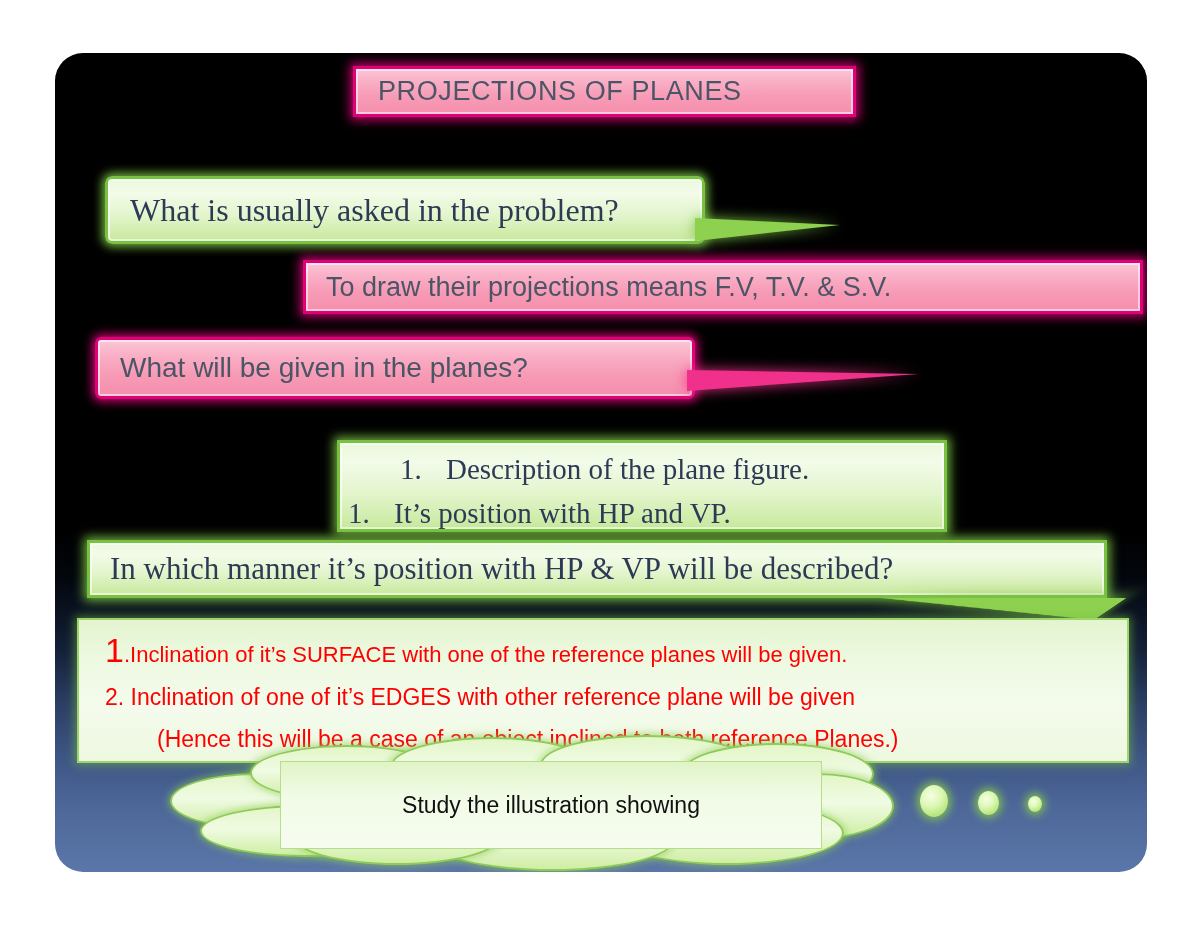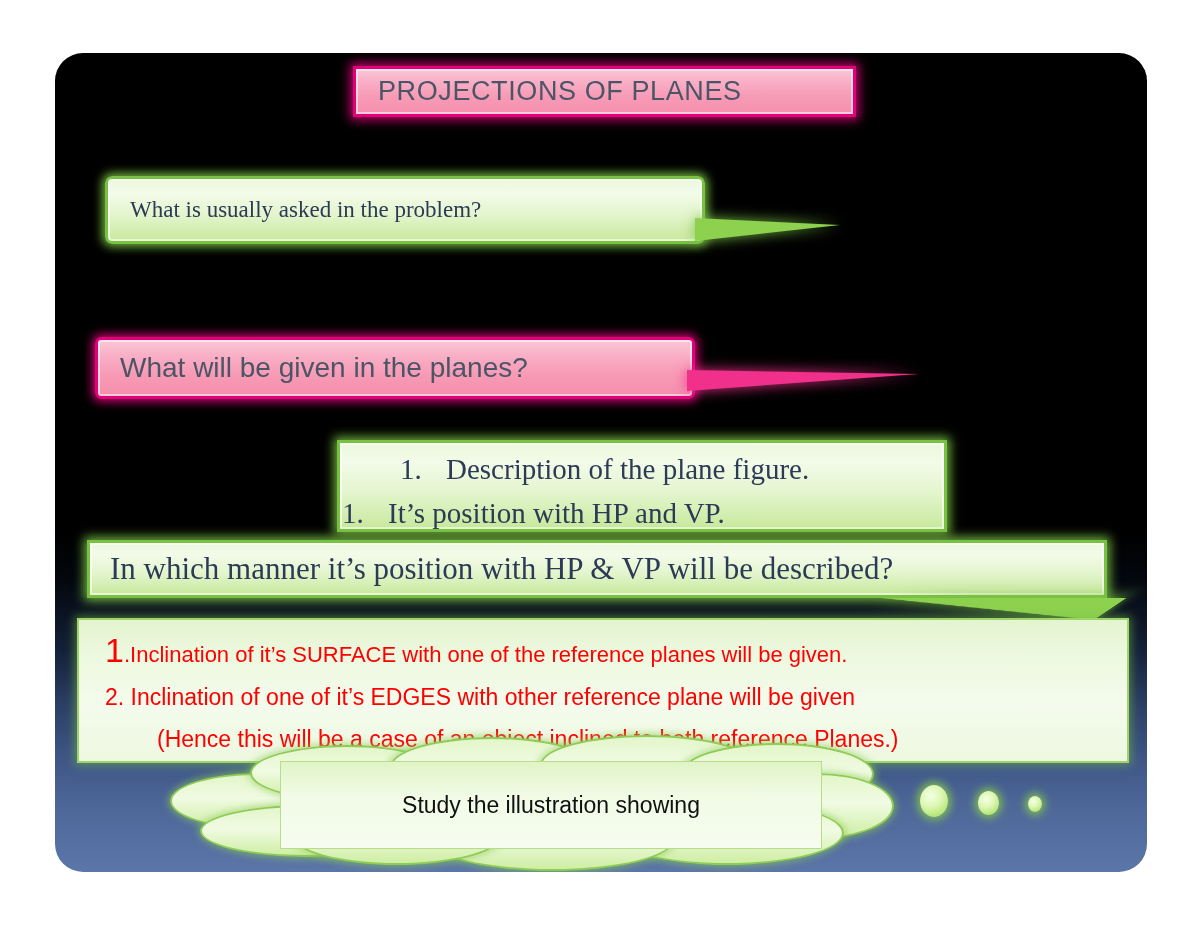--- a/index.html
+++ b/index.html
@@ -57,21 +57,21 @@
   
   #title-box {
     left: 298px; top: 13px; width: 503px; height: 51px;
     justify-content: flex-start; padding-left: 22px;
     font-size: 27px; letter-spacing: 0.6px;
   }
 
   
   #q1-box {
     left: 50px; top: 123px; width: 600px; height: 68px;
-    padding-left: 22px; font-size: 23px;
+    padding-left: 22px; font-size: 32px;
     border-radius: 7px;
   }
   #q1-tail {
     position: absolute; left: 640px; top: 165px;
     width: 0; height: 0;
     border-top: 7px solid transparent;
     border-bottom: 16px solid transparent;
     border-left: 145px solid #8ed14f;
     filter: drop-shadow(0 0 7px rgba(121,193,67,0.95));
   }
@@ -98,21 +98,21 @@
   }
 
   
   #a2-box {
     left: 282px; top: 367px; width: 610px; height: 92px;
     display: block; padding: 4px 0 0 0;
     font-size: 29px; line-height: 44px; margin-top: 20px;
   }
   #a2-box .li { display: block; white-space: nowrap; }
   #a2-box .li-1 { padding-left: 60px; }
-  #a2-box .li-2 { padding-left: 2px; }
+  #a2-box .li-2 { padding-left: 8px; }
   #a2-box .num { display: inline-block; width: 46px; }
 
   
   #q3-box {
     left: 32px; top: 487px; width: 1020px; height: 58px;
     padding-left: 20px; font-size: 31px;
   }
   #q3-tail {
     position: absolute; left: 810px; top: 545px;
     width: 0; height: 0;
@@ -170,20 +170,23 @@
 
   <div class="box pink sans" id="title-box">
     <span>PROJECTIONS OF PLANES</span>
   </div>
 
   <div class="box green serif" id="q1-box">
     <span>What is usually asked in the problem?</span>
   </div>
   <div id="q1-tail"></div>
 
+  <div class="box pink sans" id="a1-box">
+    <span>To draw their projections means F.V,  T.V. &amp;  S.V.</span>
+  </div>
 
   <div class="box pink sans" id="q2-box">
     <span>What will be given in the planes?</span>
   </div>
   <div id="q2-tail"></div>
 
   <div class="box green serif" id="a2-box">
     <span class="li li-1">
       <span class="num">1.</span><span>Description of the plane figure.</span>
     </span>

